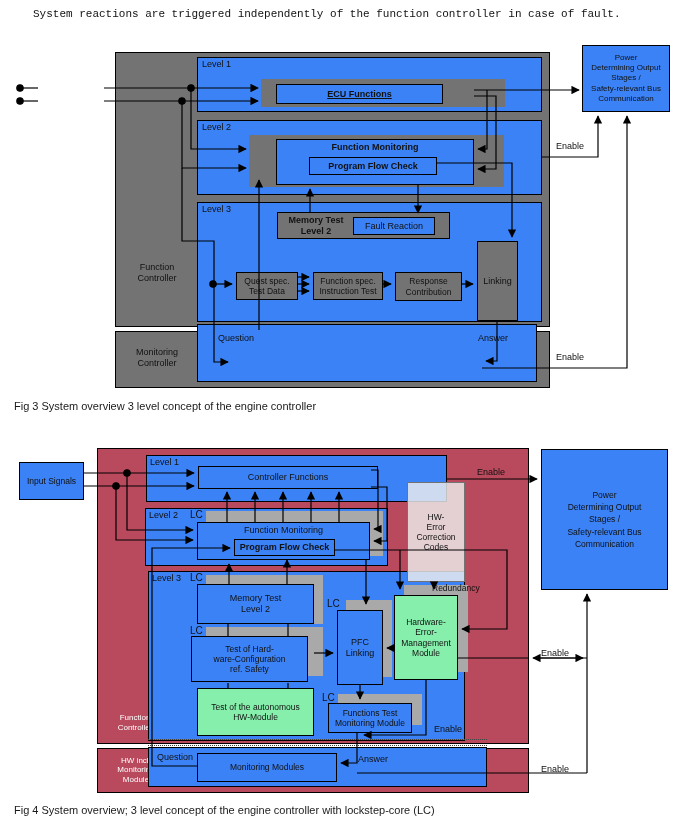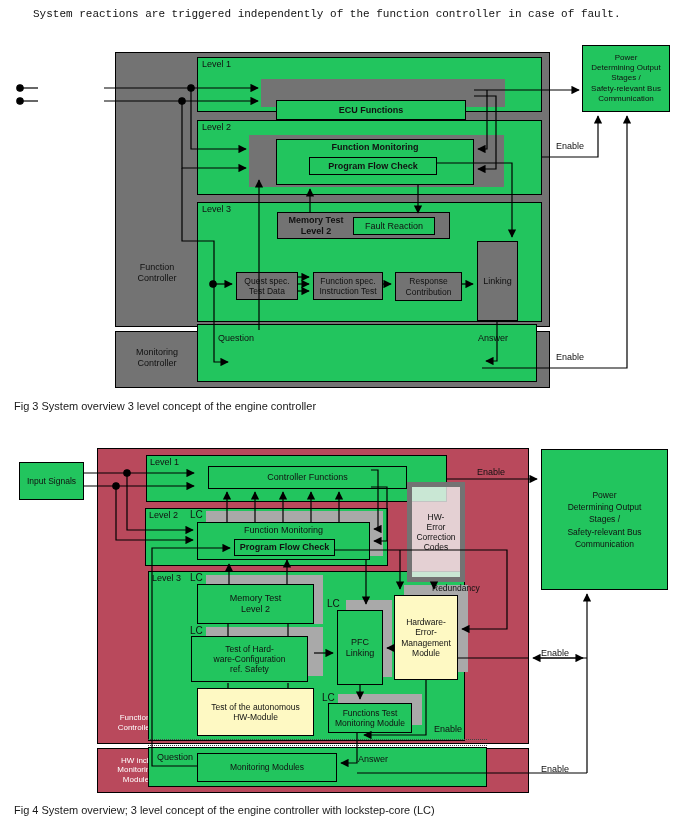--- a/index.html
+++ b/index.html
@@ -1,24 +1,24 @@
 <!DOCTYPE html>
 <html><head>
 <meta charset="utf-8">
 <style>
   html,body{margin:0;padding:0;background:#fff;}
   .canvas{position:relative;width:679px;height:823px;background:#fff;
           font-family:"Liberation Sans",sans-serif;color:#111;overflow:hidden;}
-  .box{position:absolute;box-sizing:border-box;background:#22c55e;border:1px solid #000;}
+  .box{position:absolute;box-sizing:border-box;background:#3b82f6;border:1px solid #000;}
   .nob{border:none;}
   .gray{background:#737373;}
-  .lgray{background:#fef9c3;}
+  .lgray{background:#86efac;}
   .red{background:#b9495c;}
   .shadow{position:absolute;background:#a9a9a9;}
-  .trans{background:rgba(238,238,238,0.82);border:5px solid #737373;}
+  .trans{background:rgba(238,238,238,0.82);border:1px solid #737373;}
   .ctr{display:flex;align-items:center;justify-content:center;text-align:center;
        white-space:pre-line;font-size:9px;line-height:1.2;}
   .top{align-items:flex-start;padding-top:2px;}
   .lbl{position:absolute;font-size:9px;line-height:1.2;white-space:pre-line;}
   .small{font-size:8.5px;}
   .tiny{font-size:8px;}
   .bold{font-weight:bold;}
   .wt{color:#fff;text-align:center;}
   .cap{position:absolute;font-size:11px;color:#1a1a1a;}
   .dotted{position:absolute;height:0;border-top:1.5px dotted #444;}
@@ -36,21 +36,21 @@
   <div class="box gray" style="left:115px;top:331px;width:435px;height:57px;"></div>
   <div class="lbl ctr" style="left:118px;top:258px;width:78px;height:30px;">Function
 Controller</div>
   <div class="lbl ctr" style="left:118px;top:343px;width:78px;height:30px;">Monitoring
 Controller</div>
 
 
   <div class="box" style="left:197px;top:57px;width:345px;height:55px;"></div>
   <div class="lbl corner" style="left:202px;top:59px;">Level 1</div>
   <div class="box gray nob" style="left:261px;top:79px;width:244px;height:28px;"></div>
-  <div class="box ctr bold" style="left:276px;top:100px;width:190px;height:20px;">ECU Functions</div>
+  <div class="box ctr bold" style="left:276px;top:84px;width:167px;height:20px;text-decoration:underline;">ECU Functions</div>
 
   <div class="box" style="left:197px;top:120px;width:345px;height:75px;"></div>
   <div class="lbl corner" style="left:202px;top:122px;">Level 2</div>
   <div class="box gray nob" style="left:249px;top:135px;width:255px;height:52px;"></div>
   <div class="box ctr top bold" style="left:276px;top:139px;width:198px;height:46px;">Function Monitoring</div>
   <div class="box ctr bold" style="left:309px;top:157px;width:128px;height:18px;">Program Flow Check</div>
 
   <div class="box" style="left:197px;top:202px;width:345px;height:120px;"></div>
   <div class="lbl corner" style="left:202px;top:204px;">Level 3</div>
   <div class="box gray" style="left:277px;top:212px;width:173px;height:27px;"></div>
@@ -84,21 +84,21 @@
   <div class="lbl ctr wt tiny" style="left:100px;top:710px;width:70px;height:26px;">Function
 Controller</div>
   <div class="lbl ctr wt tiny" style="left:100px;top:751px;width:72px;height:38px;">HW incl.
 Monitoring
 Module</div>
 
   <div class="box ctr small" style="left:19px;top:462px;width:65px;height:38px;">Input Signals</div>
 
   <div class="box" style="left:146px;top:455px;width:301px;height:47px;"></div>
   <div class="lbl corner" style="left:150px;top:457px;">Level 1</div>
-  <div class="box ctr" style="left:208px;top:466px;width:199px;height:23px;text-align:center;">Controller Functions</div>
+  <div class="box ctr" style="left:198px;top:466px;width:180px;height:23px;text-align:center;">Controller Functions</div>
 
   <div class="box" style="left:145px;top:508px;width:243px;height:58px;"></div>
   <div class="lbl corner" style="left:149px;top:510px;">Level 2</div>
   <div class="lbl lc" style="left:190px;top:509px;">LC</div>
   <div class="shadow" style="left:206px;top:511px;width:177px;height:45px;"></div>
   <div class="box ctr top" style="left:197px;top:522px;width:173px;height:38px;">Function Monitoring</div>
   <div class="box ctr bold" style="left:234px;top:539px;width:101px;height:17px;">Program Flow Check</div>
 
   <div class="box" style="left:148px;top:571px;width:317px;height:170px;"></div>
   <div class="lbl corner" style="left:152px;top:573px;">Level 3</div>

